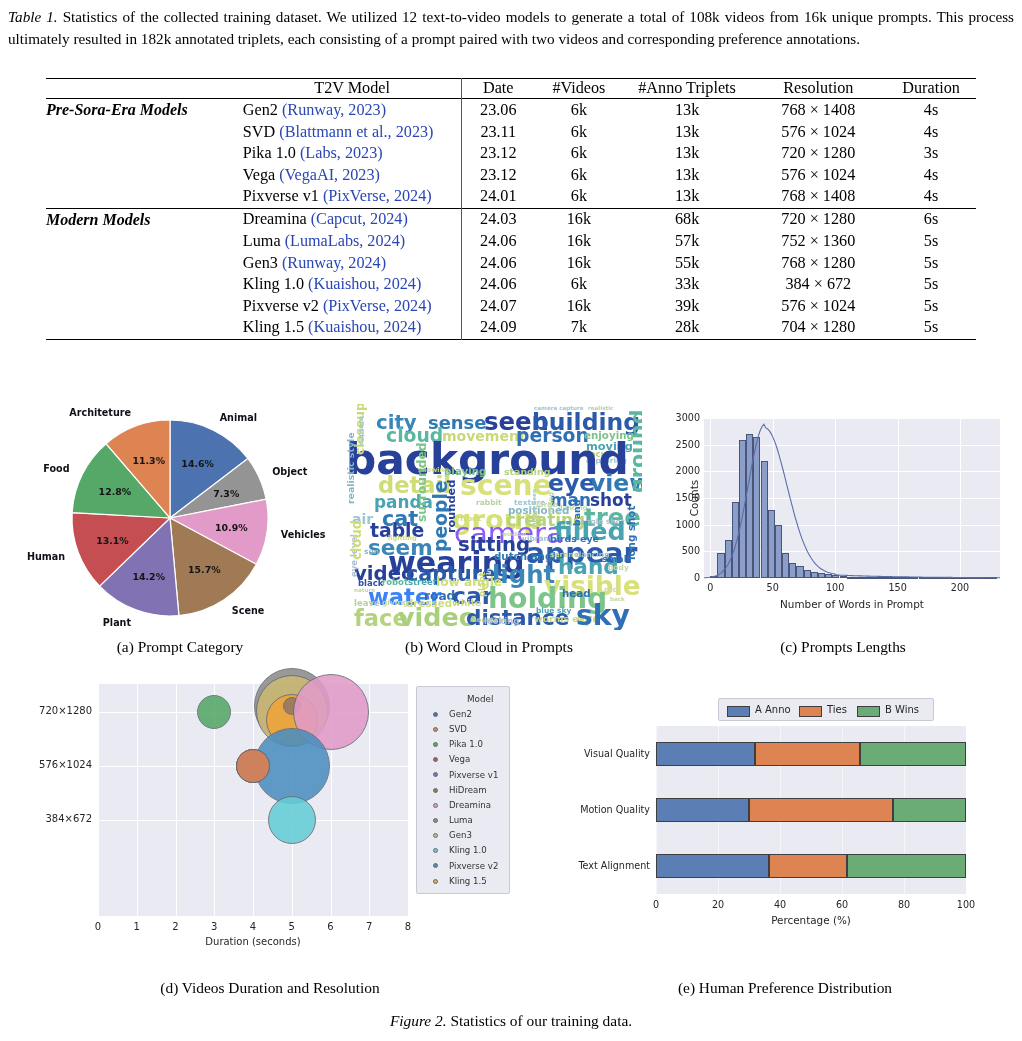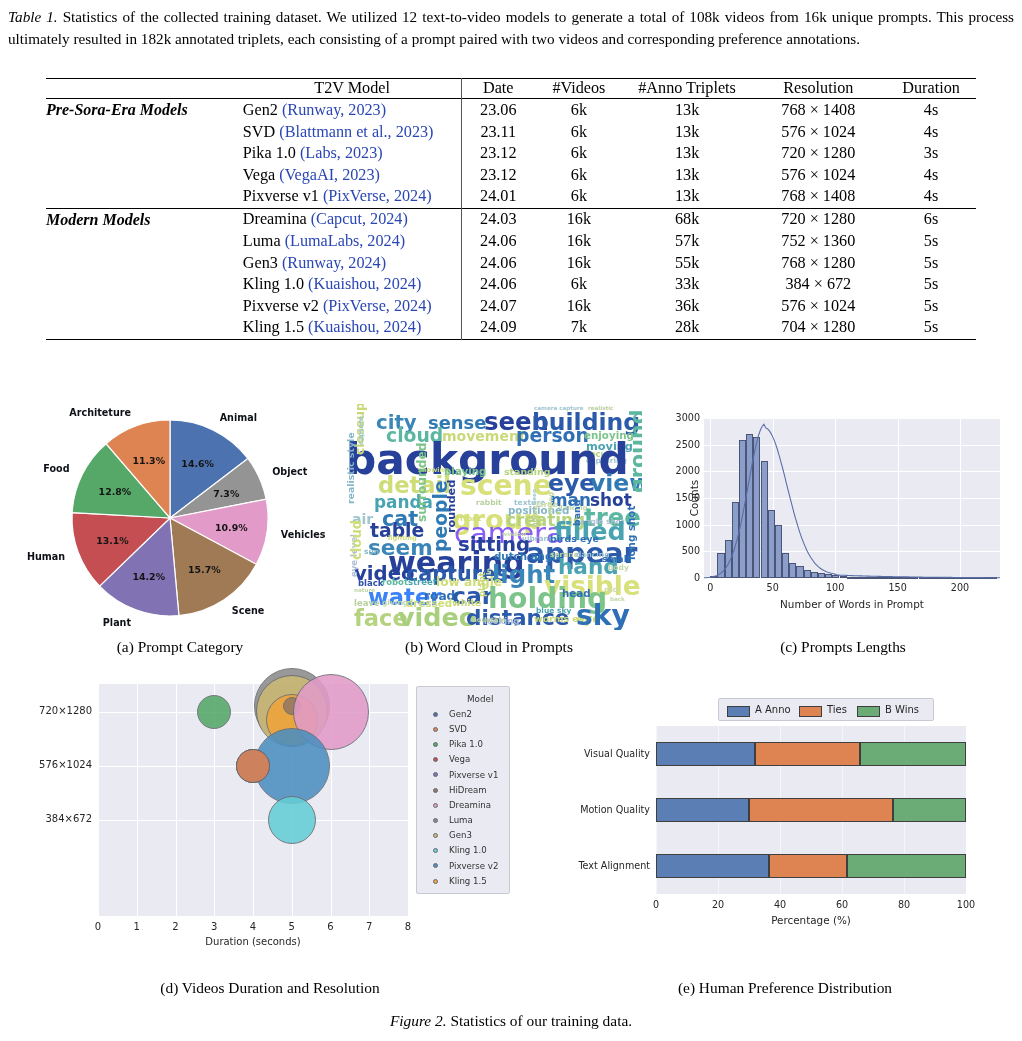--- a/index.html
+++ b/index.html
@@ -198,21 +198,21 @@
             <td class="c-vid">6k</td>
             <td class="c-anno">33k</td>
             <td class="c-res">384 × 672</td>
             <td class="c-dur">5s</td>
           </tr>
           <tr class="datarow">
             <td class="c-group"></td>
             <td class="c-model">Pixverse v2 <span class="cite">(PixVerse, 2024)</span></td>
             <td class="c-date vbar">24.07</td>
             <td class="c-vid">16k</td>
-            <td class="c-anno">36k</td>
+            <td class="c-anno">39k</td>
             <td class="c-res">576 × 1024</td>
             <td class="c-dur">5s</td>
           </tr>
           <tr class="datarow pad-bot">
             <td class="c-group"></td>
             <td class="c-model">Kling 1.5 <span class="cite">(Kuaishou, 2024)</span></td>
             <td class="c-date vbar">24.09</td>
             <td class="c-vid">7k</td>
             <td class="c-anno">28k</td>
             <td class="c-res">704 × 1280</td>

